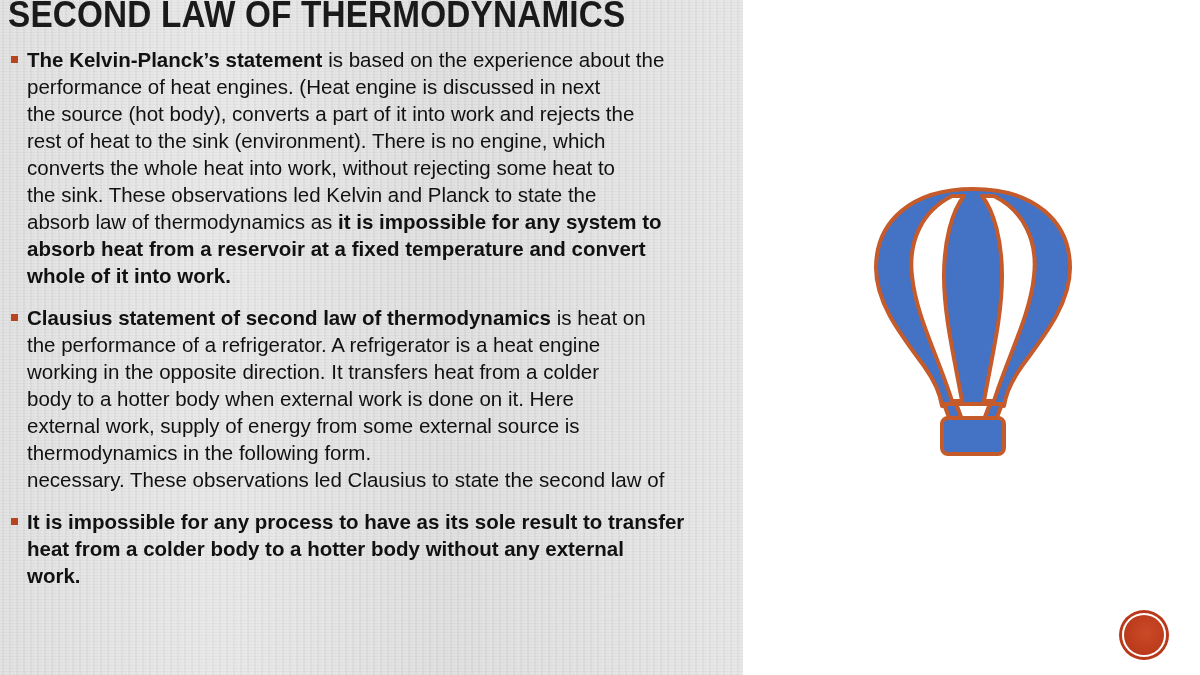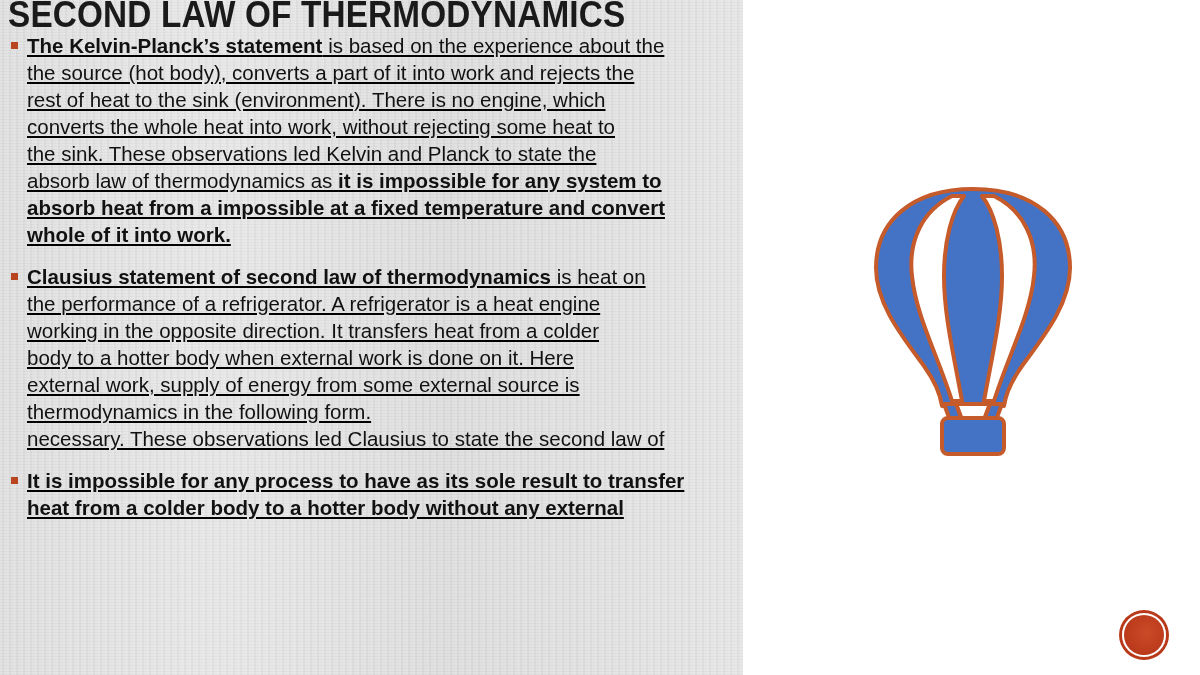--- a/index.html
+++ b/index.html
@@ -19,21 +19,21 @@
   }
   .title {
     position: absolute; left: 8px; top: -6px; margin: 0;
     font-family: "Liberation Sans Narrow", "Liberation Sans", sans-serif;
     font-weight: bold; font-size: 37px; letter-spacing: 0.2px;
     color: #1a1a1a; text-transform: uppercase;
     transform: scaleX(0.9); transform-origin: left top;
     white-space: nowrap;
   }
   .content {
-    position: absolute; left: 8px; top: 32px; width: 730px; text-decoration: underline;
+    position: absolute; left: 8px; top: 46px; width: 730px;
   }
   .bullet {
     position: relative; padding-left: 19px; margin: 0 0 15px 0;
     font-size: 20.5px; line-height: 27px; color: #111;
   }
   .bullet-mark {
     position: absolute; left: 3px; top: 10px; width: 7px; height: 7px;
     background: #b8451f;
   }
   .bullet b { font-weight: bold; }
@@ -54,42 +54,44 @@
 
 <div class="slide">
   <div class="left-panel"></div>
 
   <h1 class="title">SECOND LAW OF THERMODYNAMICS</h1>
 
   <div class="content">
     <div class="bullet">
       <span class="bullet-mark"></span>
     <span class="line"><b>The Kelvin-Planck’s statement</b><span> is based on the experience about the</span></span>
+        <span class="line"><span>performance of heat engines. (Heat engine is discussed in next</span></span>
         <span class="line"><span>the source (hot body), converts a part of it into work and rejects the</span></span>
         <span class="line"><span>rest of heat to the sink (environment). There is no engine, which</span></span>
         <span class="line"><span>converts the whole heat into work, without rejecting some heat to</span></span>
         <span class="line"><span>the sink. These observations led Kelvin and Planck to state the</span></span>
         <span class="line"><span>absorb law of thermodynamics as </span><b>it is impossible for any system to</b></span>
-        <span class="line"><b>absorb heat from a impossible at a fixed temperature and convert</b></span>
+        <span class="line"><b>absorb heat from a reservoir at a fixed temperature and convert</b></span>
         <span class="line"><b>whole of it into work.</b></span>
       </div>
     <div class="bullet">
       <span class="bullet-mark"></span>
     <span class="line"><b>Clausius statement of second law of thermodynamics</b><span> is heat on</span></span>
         <span class="line"><span>the performance of a refrigerator. A refrigerator is a heat engine</span></span>
         <span class="line"><span>working in the opposite direction. It transfers heat from a colder</span></span>
         <span class="line"><span>body to a hotter body when external work is done on it. Here</span></span>
         <span class="line"><span>external work, supply of energy from some external source is</span></span>
         <span class="line"><span>thermodynamics in the following form.</span></span>
         <span class="line"><span>necessary. These observations led Clausius to state the second law of</span></span>
       </div>
     <div class="bullet">
       <span class="bullet-mark"></span>
     <span class="line"><b>It is impossible for any process to have as its sole result to transfer</b></span>
         <span class="line"><b>heat from a colder body to a hotter body without any external</b></span>
+        <span class="line"><b>work.</b></span>
       </div>
   </div>
 
   <svg class="balloon" viewBox="0 0 202 272">
     <g stroke="#c55a2a" stroke-width="4" stroke-linejoin="round">
 
       <path d="M101 3 C 40 3, 4 35, 4 82 C 4 118, 30 150, 52 180 C 62 194, 68 206, 70 220 L 132 220 C 134 206, 140 194, 150 180 C 172 150, 198 118, 198 82 C 198 35, 162 3, 101 3 Z" fill="#4472c4"></path>
 
       <path d="M80 10 C 50 25, 36 55, 40 90 C 44 130, 66 170, 80 215 L 90 215 C 82 170, 72 130, 72 90 C 72 55, 80 25, 92 10 Z" fill="#ffffff"></path>
 

